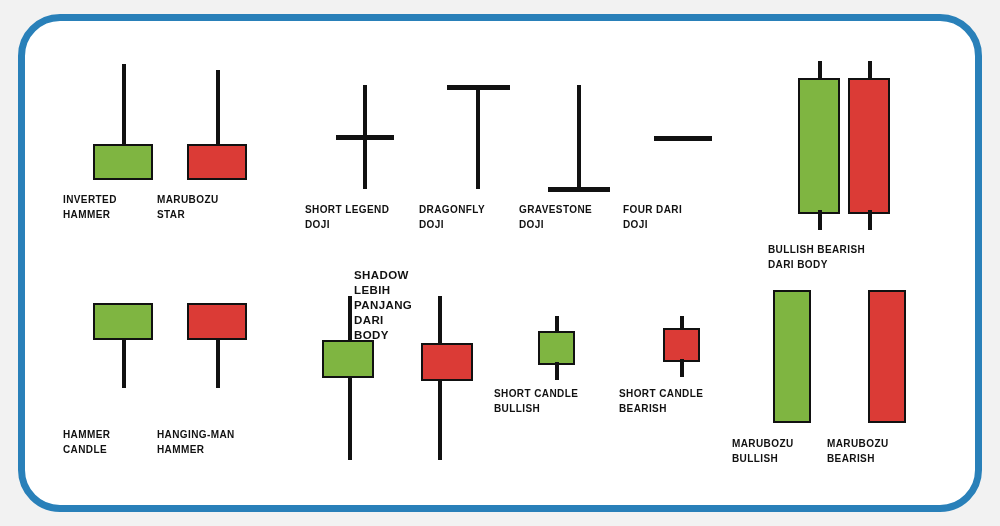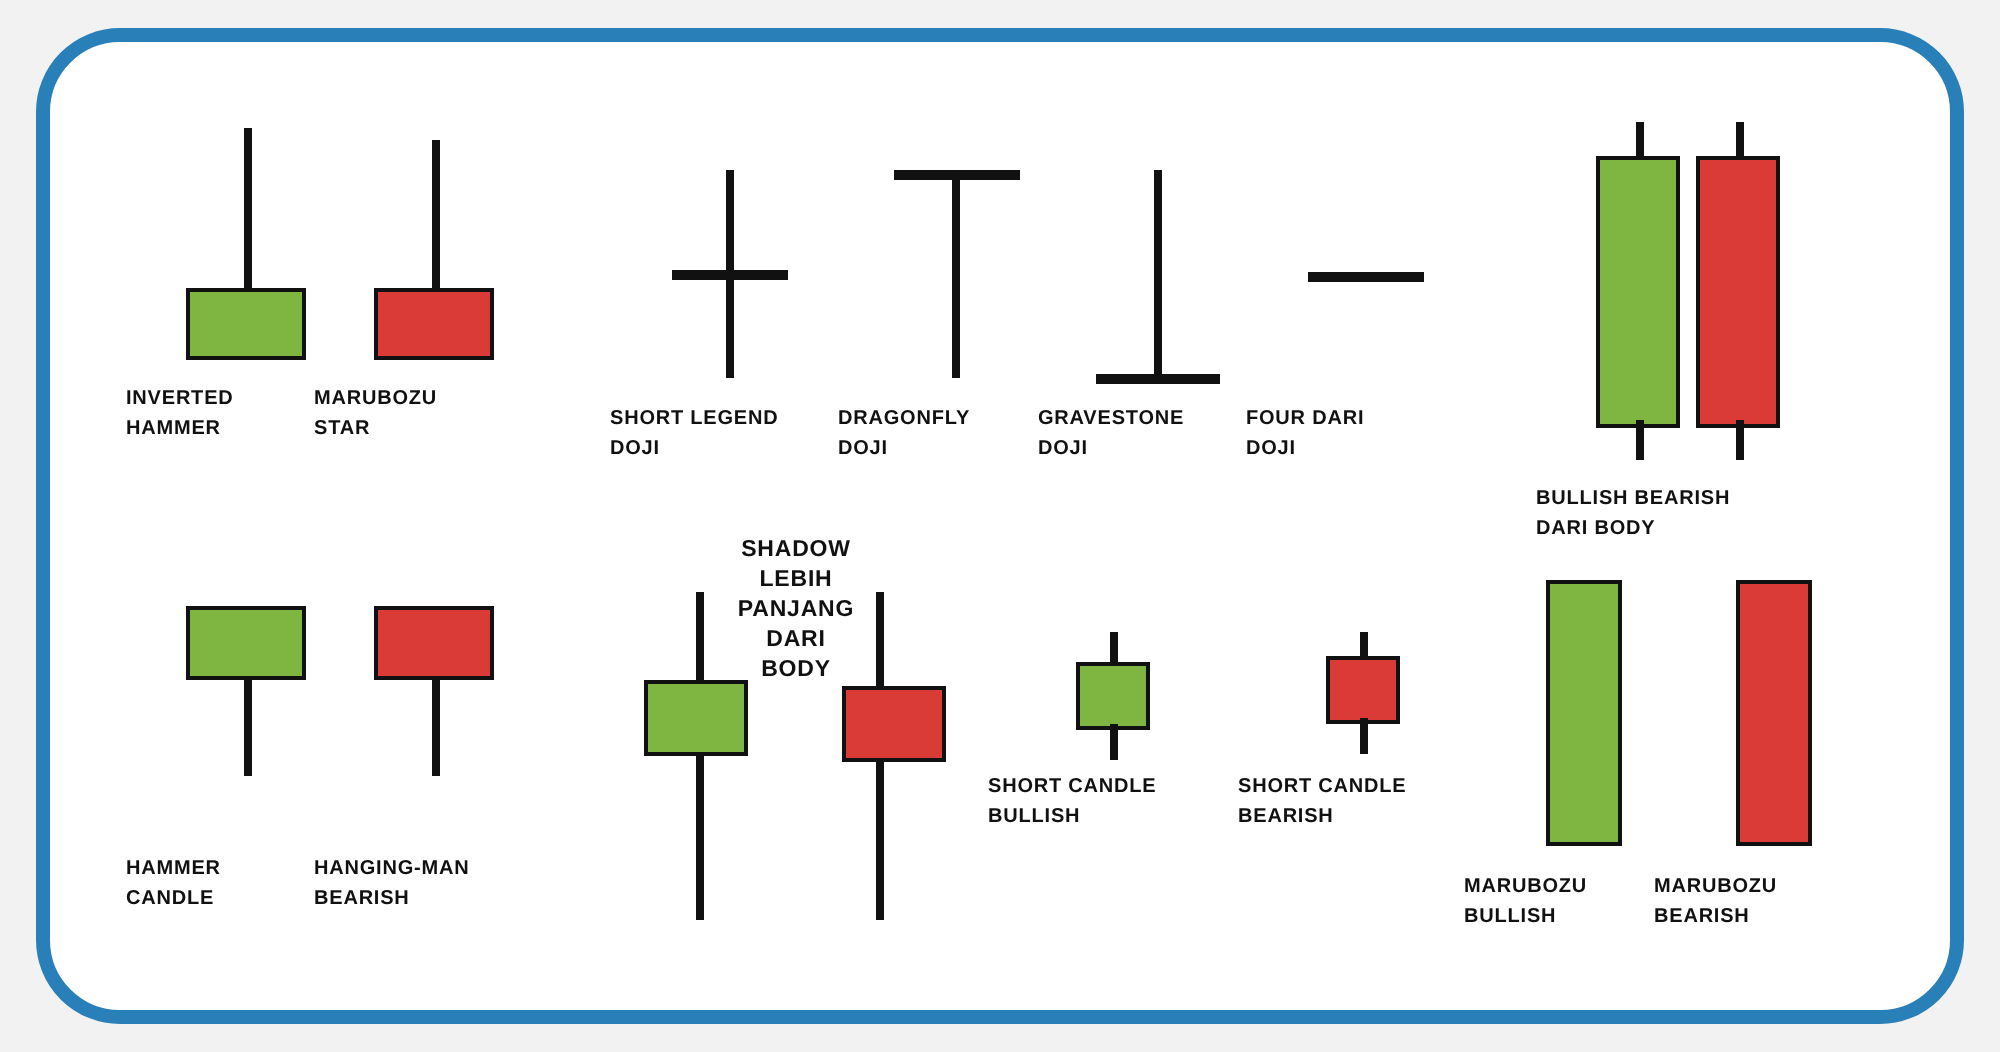--- a/index.html
+++ b/index.html
@@ -59,21 +59,21 @@
     white-space: pre-line;
   }
   .note {
     position: absolute;
     font-family: "Liberation Sans", sans-serif;
     font-size: 11.5px;
     font-weight: bold;
     letter-spacing: 0.4px;
     line-height: 15px;
     color: #111111;
-    text-align: center;
+    text-align: left;
     white-space: pre-line;
   }
 </style>
 </head>
 <body>
 
 <div id="chart-frame"></div>
 
 <div id="canvas">
 
@@ -135,21 +135,21 @@
     <div class="body bull" style="left:93px; top:303px; width:60px; height:37px;"></div>
     <div class="wick vert" style="left:122px; top:338px; height:50px;"></div>
     <div class="label" style="left:63px; top:427px; width:120px;">HAMMER
 CANDLE</div>
   </div>
 
   <div class="pattern">
     <div class="body bear" style="left:187px; top:303px; width:60px; height:37px;"></div>
     <div class="wick vert" style="left:216px; top:338px; height:50px;"></div>
     <div class="label" style="left:157px; top:427px; width:130px;">HANGING-MAN
-BEARISH</div>
+HAMMER</div>
   </div>
 
   <div class="pattern">
     <div class="wick vert" style="left:348px; top:296px; height:164px;"></div>
     <div class="body bull" style="left:322px; top:340px; width:52px; height:38px;"></div>
 
     <div class="wick vert" style="left:438px; top:296px; height:164px;"></div>
     <div class="body bear" style="left:421px; top:343px; width:52px; height:38px;"></div>
 
     <div class="note" style="left:354px; top:268px; width:88px;">SHADOW

